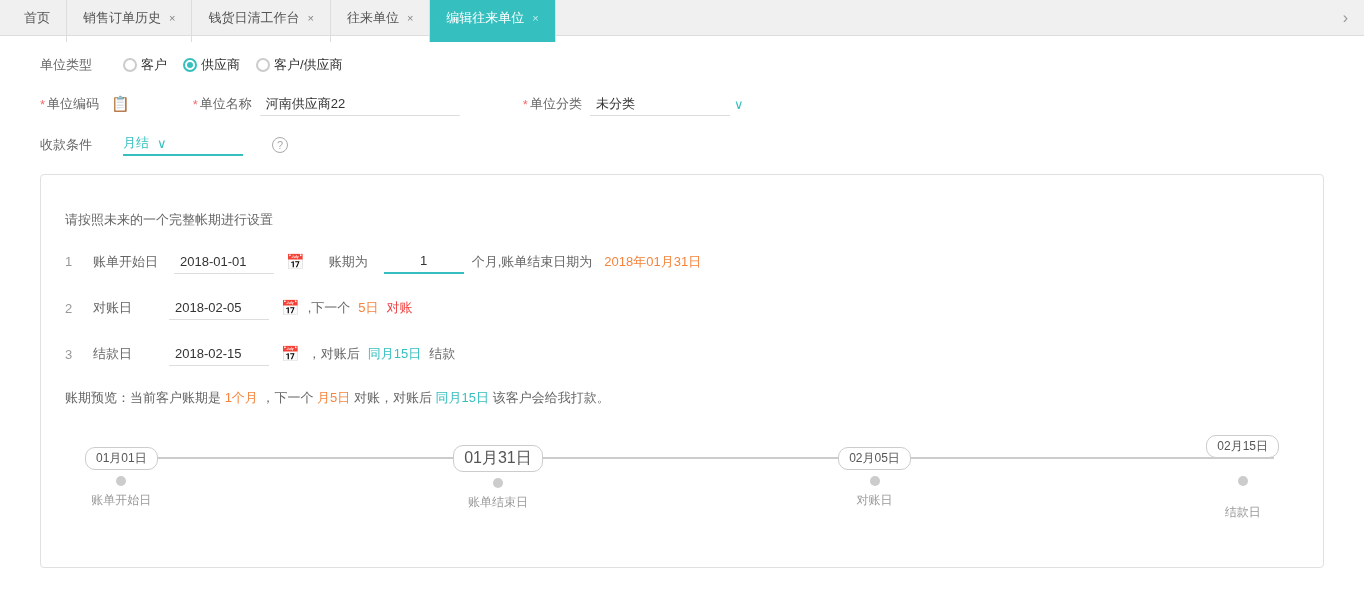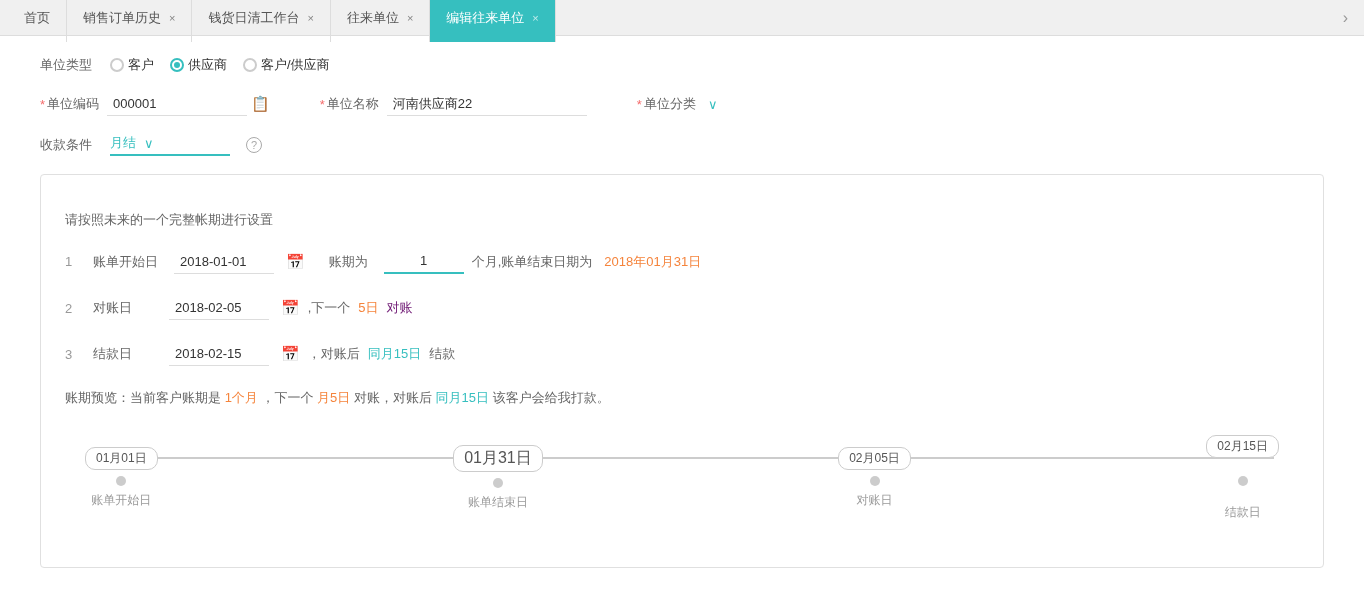--- a/index.html
+++ b/index.html
@@ -50,21 +50,21 @@
       padding: 20px 40px;
       min-height: 572px;
     }
 
     
     .form-row {
       display: flex;
       align-items: center;
       margin-bottom: 18px;
       flex-wrap: wrap;
-      gap: 10px;
+      gap: 23px;
     }
     .form-label {
       color: #666;
       margin-right: 8px;
       white-space: nowrap;
     }
     .required-star {
       color: #f56c6c;
       margin-right: 2px;
     }
@@ -264,31 +264,31 @@
         <div class="radio-circle"></div>
         <span>客户/供应商</span>
       </div>
     </div>
   </div>
 
   <div class="form-row">
     <div class="field-group">
       <span class="required-star">*</span>
       <span class="form-label">单位编码</span>
-      <input class="form-input" type="text" style="width: 140px;" value="000001">
       <span class="calendar-icon">📋</span>
     </div>
     <div class="field-group">
       <span class="required-star">*</span>
       <span class="form-label">单位名称</span>
       <input class="form-input" type="text" style="width: 200px;" value="河南供应商22">
     </div>
     <div class="field-group">
       <span class="required-star">*</span>
       <span class="form-label">单位分类</span>
+      <input class="form-input" type="text" style="width: 140px;" value="未分类">
       <span class="dropdown-icon">∨</span>
     </div>
   </div>
 
   <div class="form-row">
     <span class="form-label">收款条件</span>
     <div class="select-container">
       <span class="select-value">月结</span>
       <span class="dropdown-icon">∨</span>
     </div>
@@ -309,21 +309,21 @@
       <span class="orange-text" style="margin-left:4px;">2018年01月31日</span>
     </div>
 
     <div class="settings-row">
       <span class="row-num">2</span>
       <span class="row-label">对账日</span>
       <input class="date-input" type="text" value="2018-02-05" style="">
       <span class="calendar-icon">📅</span>
       <span style="color:#666;">,下一个</span>
       <span class="orange-text">5日</span>
-      <span style="color:#701a75;">对账</span>
+      <span style="color:#ef4444;">对账</span>
     </div>
 
     <div class="settings-row">
       <span class="row-num">3</span>
       <span class="row-label">结款日</span>
       <input class="date-input" type="text" value="2018-02-15" style="">
       <span class="calendar-icon">📅</span>
       <span style="color:#666;">，对账后</span>
       <span class="teal-text">同月15日</span>
       <span style="color:#666;">结款</span>

